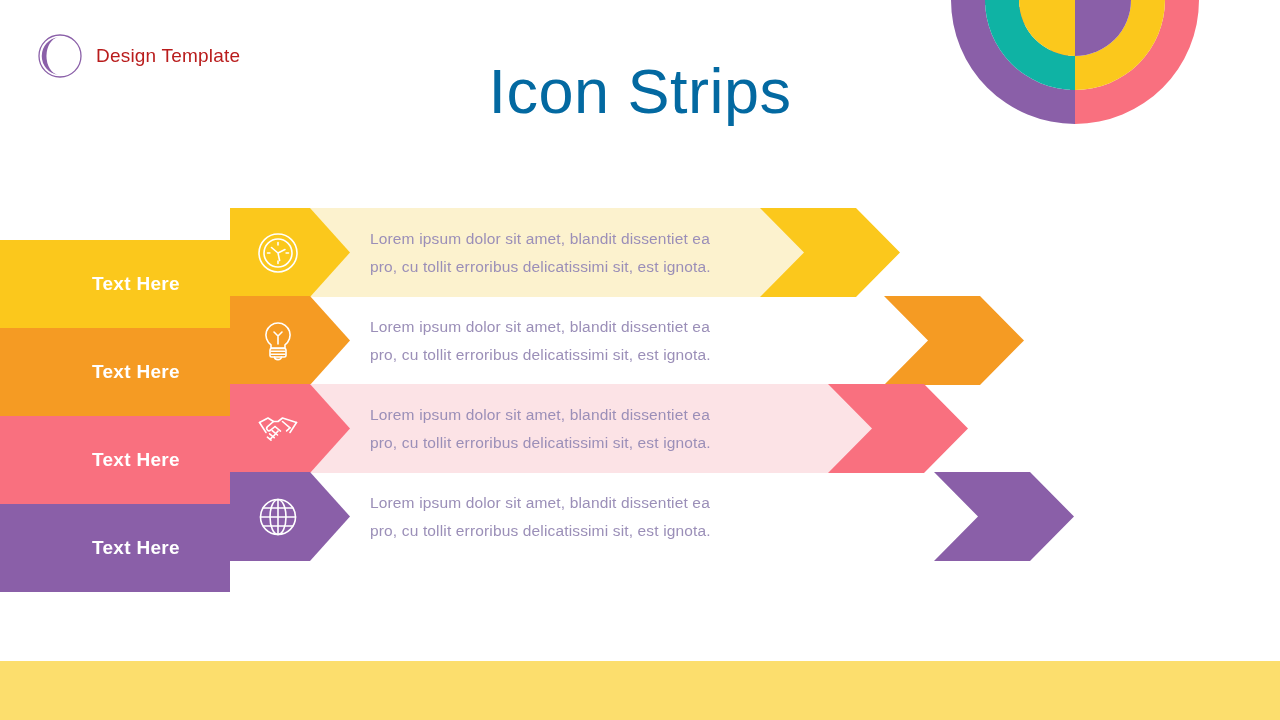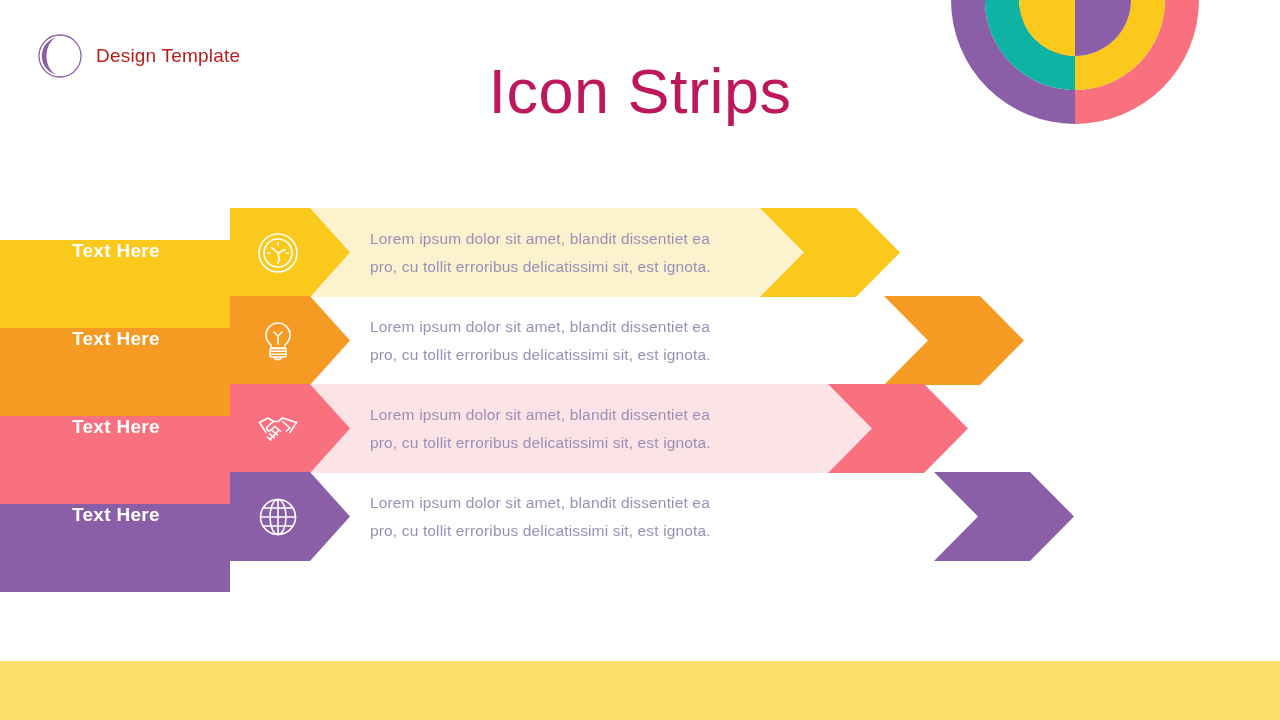--- a/index.html
+++ b/index.html
@@ -45,21 +45,21 @@
 
   
   #slide-title {
     position: absolute;
     left: 0;
     top: 57px;
     width: 1280px;
     text-align: center;
     font-size: 63px;
     font-weight: 400;
-    color: #be185d;
+    color: #0369a1;
     letter-spacing: 0.5px;
     line-height: 1.1;
   }
 
   
   #deco-rings {
     position: absolute;
     left: 951px;
     top: -124px;
     width: 248px;
@@ -72,23 +72,23 @@
     position: absolute;
     left: 0;
     top: 240px;
     width: 230px;
   }
   .label-block {
     position: relative;
     width: 230px;
     height: 88px;
     display: flex;
-    align-items: flex-start;
+    align-items: center;
     box-sizing: border-box;
-    padding-left: 72px;
+    padding-left: 92px;
   }
   .label-block .label-text {
     color: #ffffff;
     font-size: 19px;
     font-weight: bold;
     letter-spacing: 0.3px;
     white-space: nowrap;
   }
 
   

